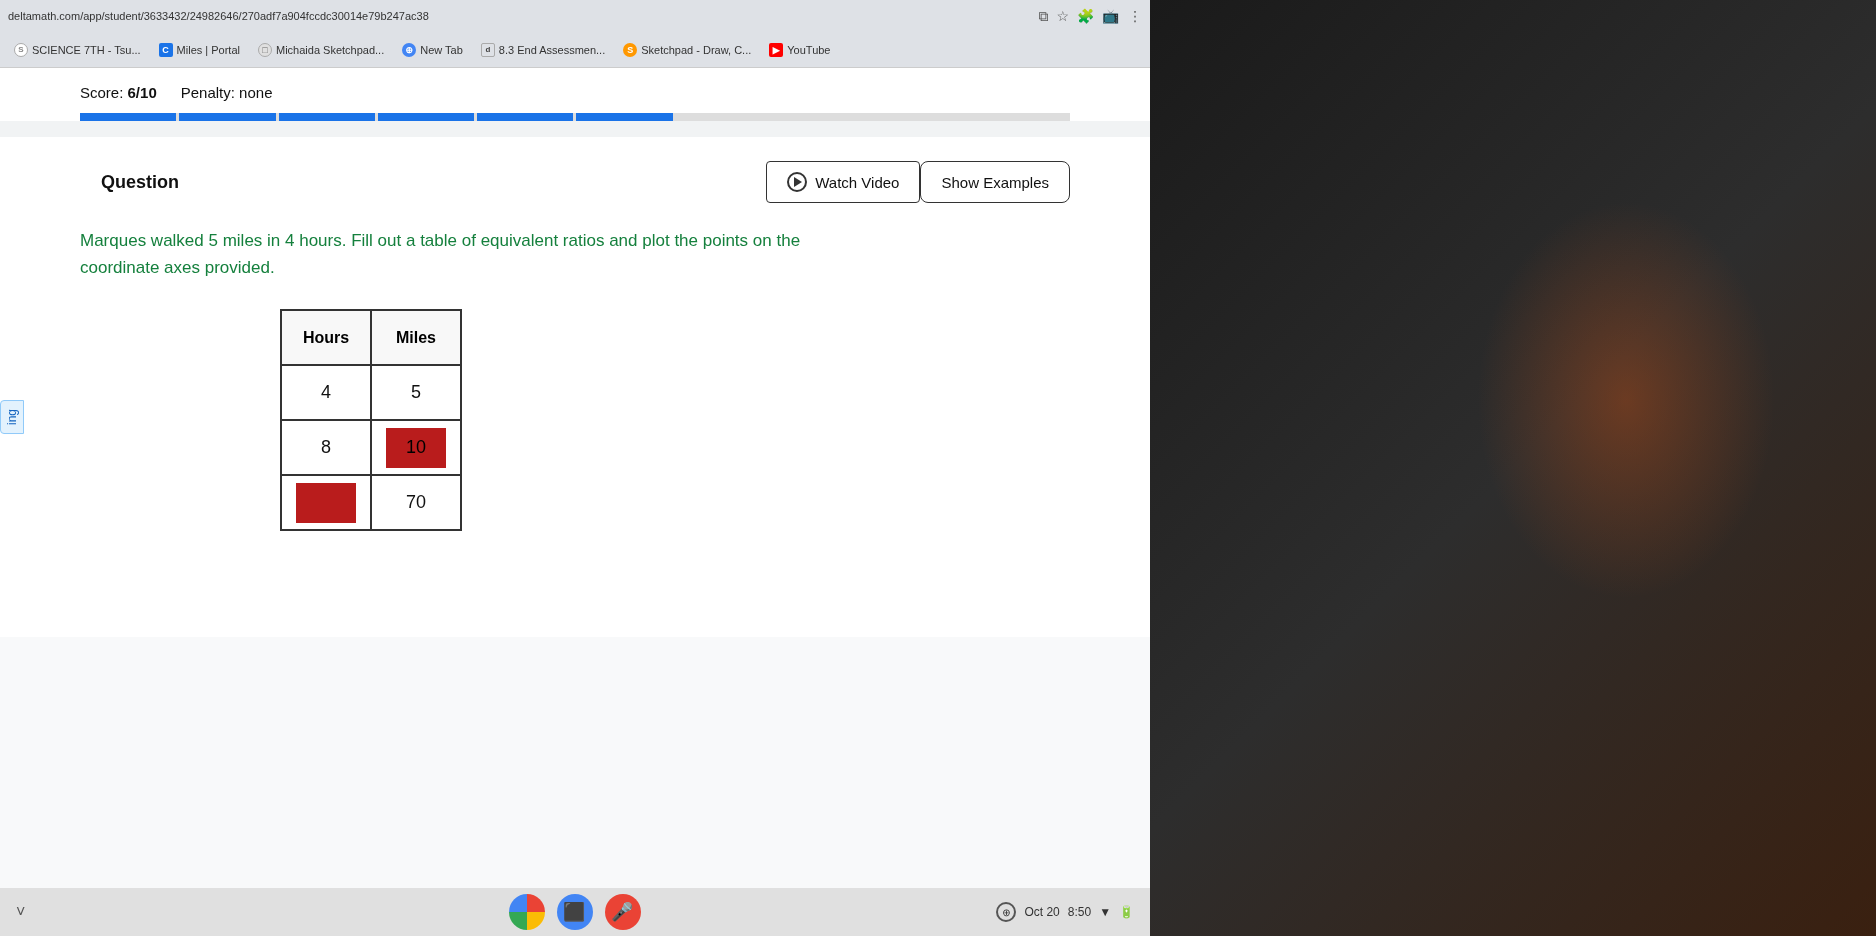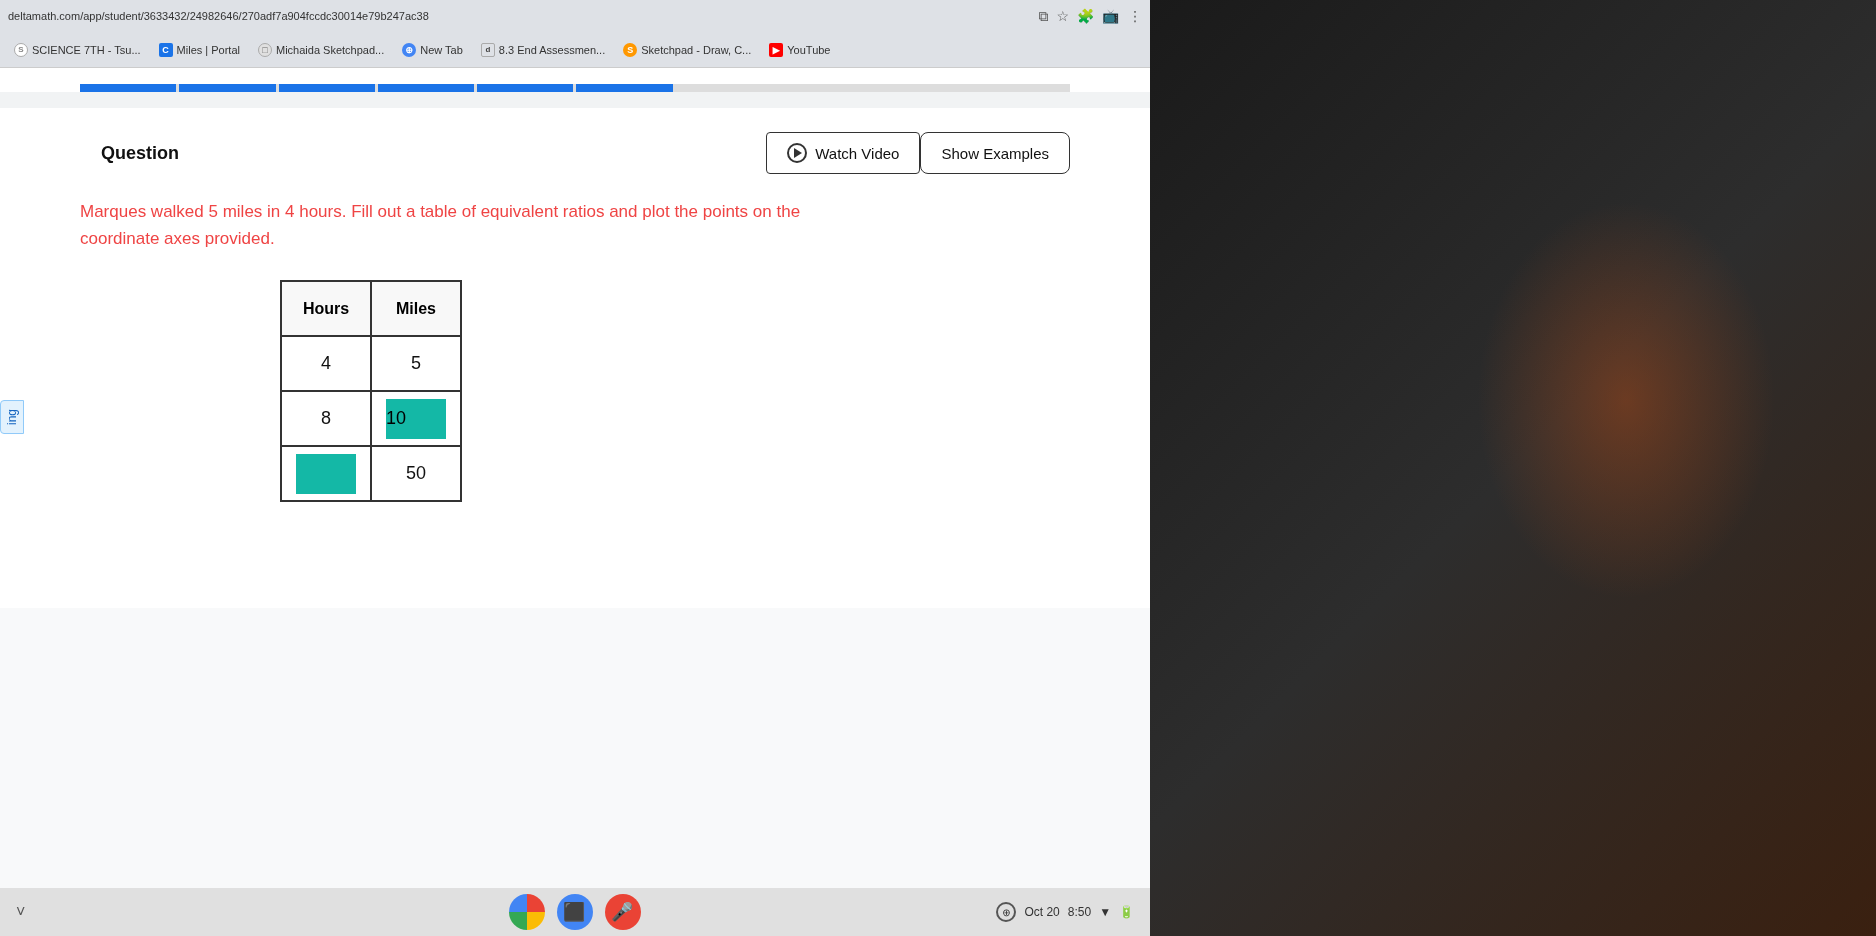--- a/index.html
+++ b/index.html
@@ -211,21 +211,21 @@
       background: white;
       padding: 10px 20px;
       border-radius: 8px;
       font-size: 15px;
       cursor: pointer;
       color: #111;
     }
 
     .question-text {
       font-size: 17px;
-      color: #ef4444;
+      color: #15803d;
       line-height: 1.6;
       margin-bottom: 28px;
       max-width: 800px;
     }
 
     
     .table-container {
       margin-left: 200px;
     }
 
@@ -251,24 +251,24 @@
 
     .ratio-table td {
       font-size: 18px;
       color: #111;
     }
 
     .input-cell {
       border: none;
       width: 60px;
       height: 40px;
-      text-align: left;
+      text-align: center;
       font-size: 18px;
       outline: none;
-      background: #14b8a6;
+      background: #b91c1c;
     }
 
     .cell-input-wrapper {
       display: flex;
       align-items: center;
       justify-content: center;
       width: 100%;
       height: 100%;
     }
 
@@ -428,20 +428,30 @@
       <span class="tab-icon tab-icon-youtube">▶</span>
       <span>YouTube</span>
     </div>
   </div>
 
   <div class="sidebar-tab">
     <span>ing</span>
   </div>
 
   <div class="score-area">
+    <div class="score-line">
+      <span class="score-text">
+        <span>Score:</span>
+        <span class="score-bold">6/10</span>
+      </span>
+      <span class="penalty-text">
+        <span>Penalty:</span>
+        <span>none</span>
+      </span>
+    </div>
     <div class="progress-bar-container">
       <div class="progress-segment filled"></div>
       <div class="progress-segment filled"></div>
       <div class="progress-segment filled"></div>
       <div class="progress-segment filled"></div>
       <div class="progress-segment filled"></div>
       <div class="progress-segment filled"></div>
       <div class="progress-segment empty"></div>
       <div class="progress-segment empty"></div>
       <div class="progress-segment empty"></div>
@@ -499,21 +509,21 @@
               </td>
             </tr>
 
             <tr>
               <td>
                 <div class="cell-input-wrapper">
                   <input class="input-cell" type="text" value="" style="">
                 </div>
               </td>
               <td>
-                <span>50</span>
+                <span>70</span>
               </td>
             </tr>
           </tbody>
         </table>
       </div>
 
     </div>
   </div>
 
   <div class="taskbar">

